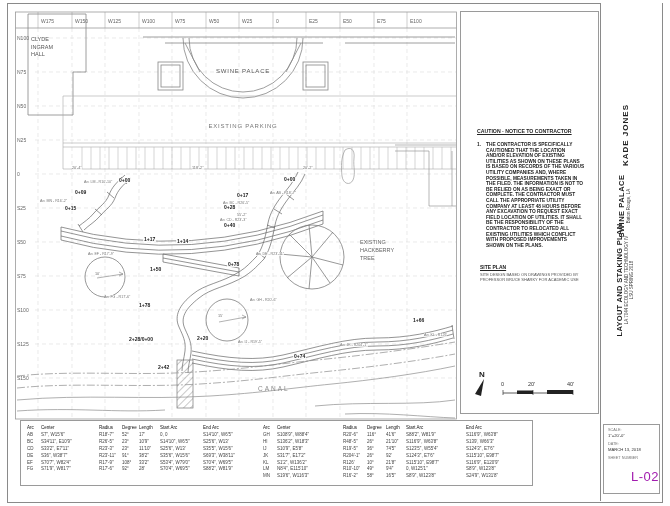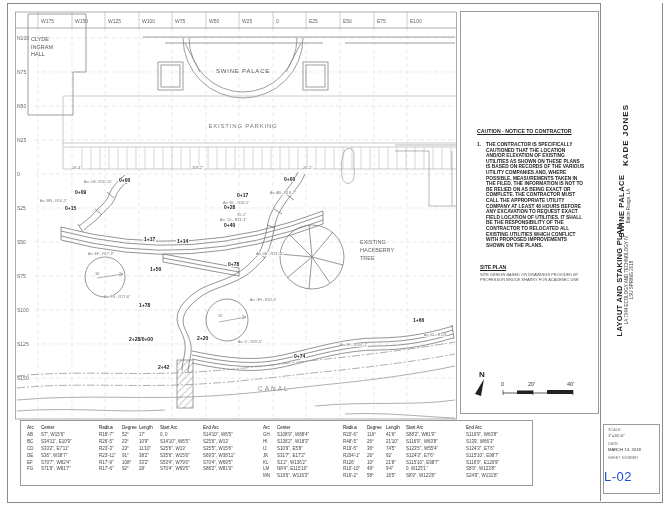--- a/index.html
+++ b/index.html
@@ -22,21 +22,21 @@
   .rot-author{left:568px;top:128px;width:120px;height:14px;font-size:8px;font-weight:bold;letter-spacing:1px;}
   .rot-project{left:571px;top:197px;width:110px;height:18px;}
   .rot-project .l1{font-size:7.5px;font-weight:bold;letter-spacing:.5px;}
   .rot-project .l2{font-size:4.5px;color:#444;}
   .rot-title{left:552px;top:268px;width:150px;height:24px;}
   .rot-title .l1{font-size:7.5px;font-weight:bold;letter-spacing:.3px;}
   .rot-title .l2,.rot-title .l3{font-size:4.5px;color:#444;}
   .sheetinfo{position:absolute;left:603px;top:424px;width:55px;height:68px;border:1px solid #9a9a9a;background:#fff;}
   .si-label{position:absolute;left:4px;font-size:3.8px;color:#777;white-space:nowrap;}
   .si-value{position:absolute;left:4px;font-size:4.2px;color:#333;white-space:nowrap;}
-  .si-num{position:absolute;left:0;right:0;top:44px;text-align:left;font-size:13px;color:#1d4ed8;letter-spacing:.5px;}
+  .si-num{position:absolute;left:0;right:0;top:44px;text-align:right;font-size:13px;color:#a21caf;letter-spacing:.5px;}
   .tablesbox{position:absolute;left:20px;top:420px;width:511px;height:64px;border:1px solid #9a9a9a;background:#fff;}
   .tbl{position:absolute;top:4px;display:grid;font-size:4.5px;line-height:6.9px;color:#444;white-space:nowrap;}
   .tbl-left{left:6px;grid-template-columns:14px 58px 23px 17px 21px 43px 42px;}
   .tbl-right{left:242px;grid-template-columns:14px 66px 24px 19px 20px 60px 54px;}
   .th{color:#111;}
   .rowgroup{display:contents;}
   .tr{display:contents;}
 </style>
 </head>
 <body>

